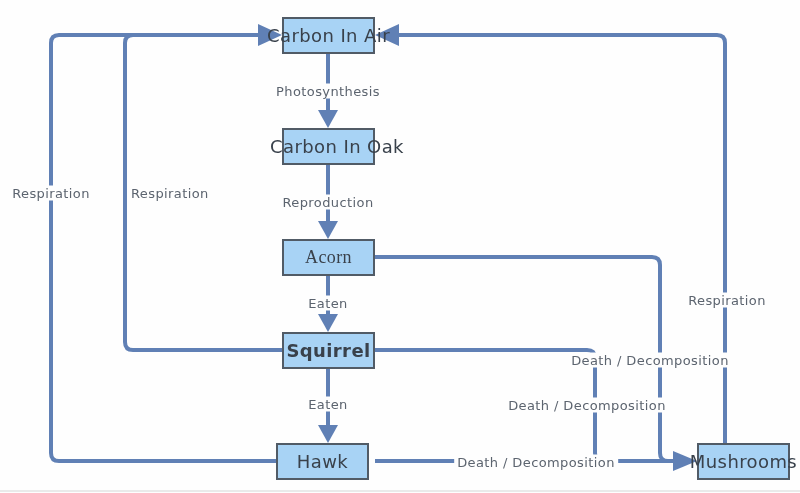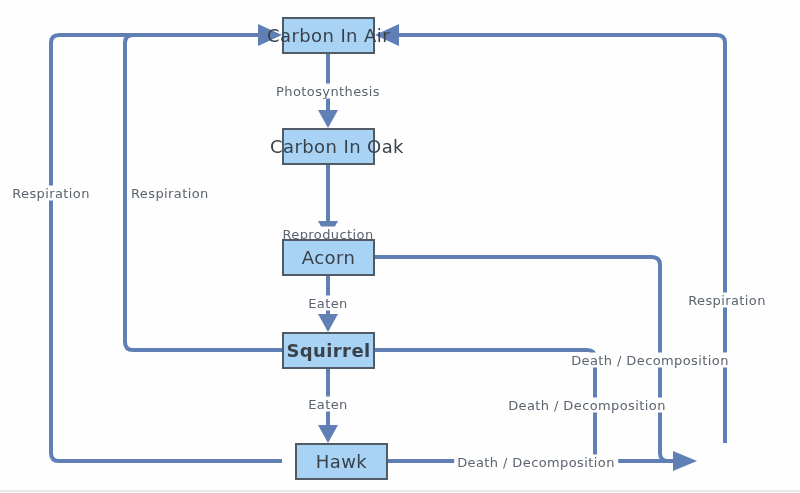--- a/index.html
+++ b/index.html
@@ -75,21 +75,21 @@
     <polygon class="arrow" points="399,24 399,46 375,35"></polygon>
 
     <path class="edge" d="M375 257 L652 257 Q660 257 660 265 L660 453 Q660 461 668 461 L675 461"></path>
     <path class="edge" d="M375 350 L587 350 Q595 350 595 358 L595 453 Q595 461 603 461 L675 461"></path>
     <path class="edge" d="M375 461 L675 461"></path>
     <polygon class="arrow" points="673,451 673,471 697,461"></polygon>
   </svg>
 
   <div class="edge-label centered" style="left:328px;top:91px;">Photosynthesis</div>
 
-  <div class="edge-label centered" style="left:328px;top:202px;margin-top:32px;">Reproduction</div>
+  <div class="edge-label centered" style="left:328px;top:202px;">Reproduction</div>
 
   <div class="edge-label centered" style="left:328px;top:303px;">Eaten</div>
 
   <div class="edge-label centered" style="left:328px;top:404px;">Eaten</div>
 
   <div class="edge-label centered" style="left:51px;top:193px;">Respiration</div>
 
   <div class="edge-label left-anchored" style="left:128px;top:193px;">Respiration</div>
 
   <div class="edge-label centered" style="left:727px;top:300px;">Respiration</div>
@@ -101,27 +101,30 @@
   <div class="edge-label centered" style="left:536px;top:462px;">Death / Decomposition</div>
 
   <div class="node" style="left:282px;top:17px;">
     <span>Carbon In Air</span>
   </div>
 
   <div class="node" style="left:282px;top:128px;padding-left:17px;">
     <span>Carbon In Oak</span>
   </div>
 
-  <div class="node" style="left:282px;top:239px;">
+  <div class="node" style="left:282px;top:239px;font-family:Liberation Serif, serif;">
     <span>Acorn</span>
   </div>
 
   <div class="node" style="left:282px;top:332px;font-weight:bold;">
     <span>Squirrel</span>
   </div>
 
-  <div class="node" style="left:295px;top:443px;text-align:right;">
+  <div class="node" style="left:276px;top:443px;text-align:right;">
     <span>Hawk</span>
   </div>
 
+  <div class="node" style="left:697px;top:443px;">
+    <span>Mushrooms</span>
+  </div>
 
   <div class="bottom-edge"></div>
 </div>
 
 </body></html>

